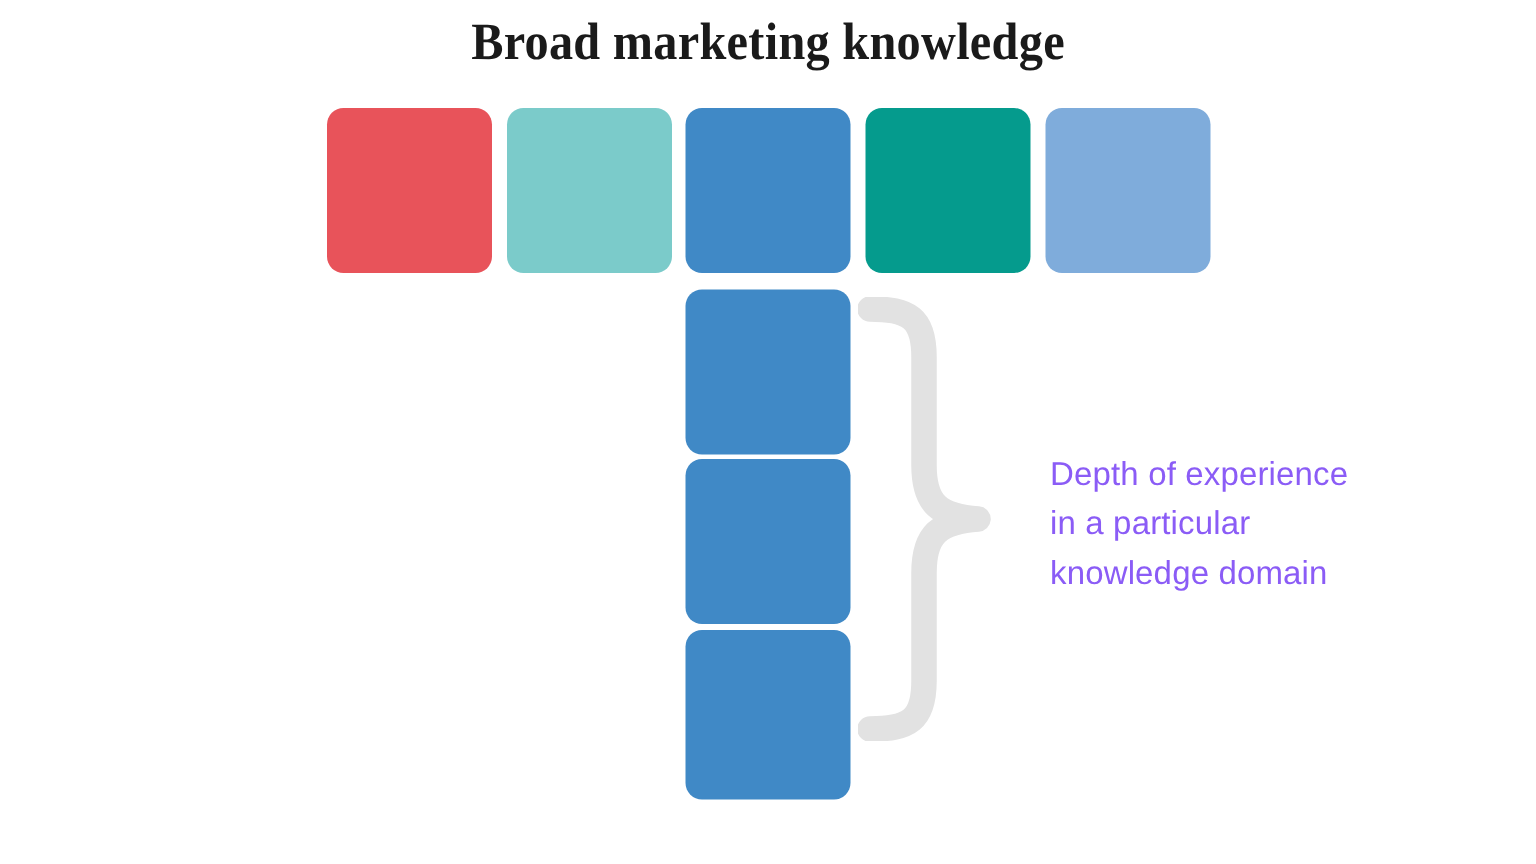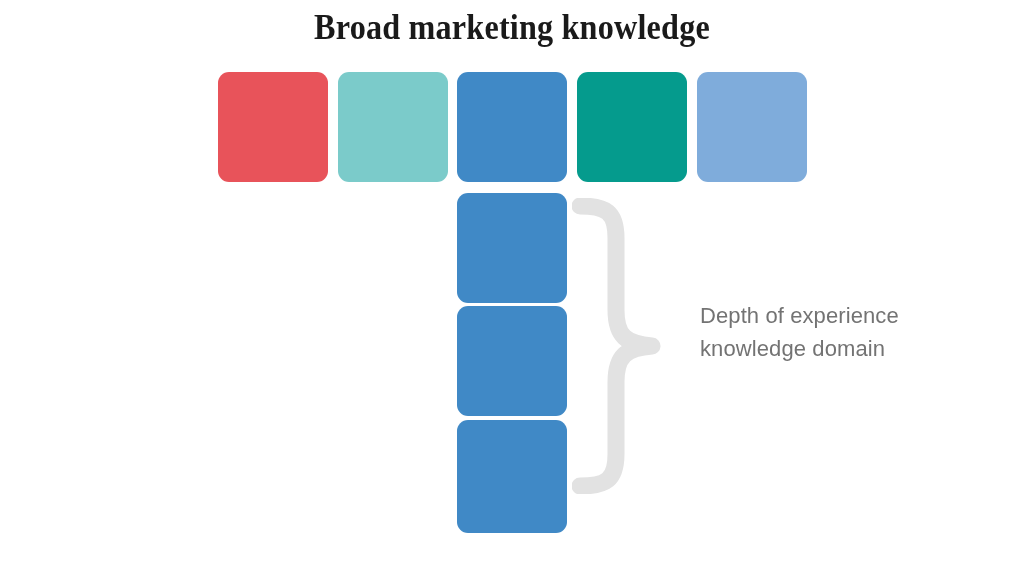--- a/index.html
+++ b/index.html
@@ -111,18 +111,19 @@
       <path id="brace-path" fill="none" stroke="#E2E2E2" stroke-width="17" stroke-linecap="round" stroke-linejoin="round" d="M 8 8
                C 34 8, 44 14, 44 40
                L 44 112
                C 44 138, 54 146, 80 148
                C 54 150, 44 158, 44 184
                L 44 256
                C 44 282, 34 288, 8 288"></path>
     </svg>
   </div>
 
-  <div class="caption" style="color: #737373;">
+  <div class="caption" style="color: #8b5cf6;">
     <span class="cline">Depth of experience</span>
+    <span class="cline">in a particular</span>
     <span class="cline">knowledge domain</span>
   </div>
 
 </div>
 
 </body></html>

